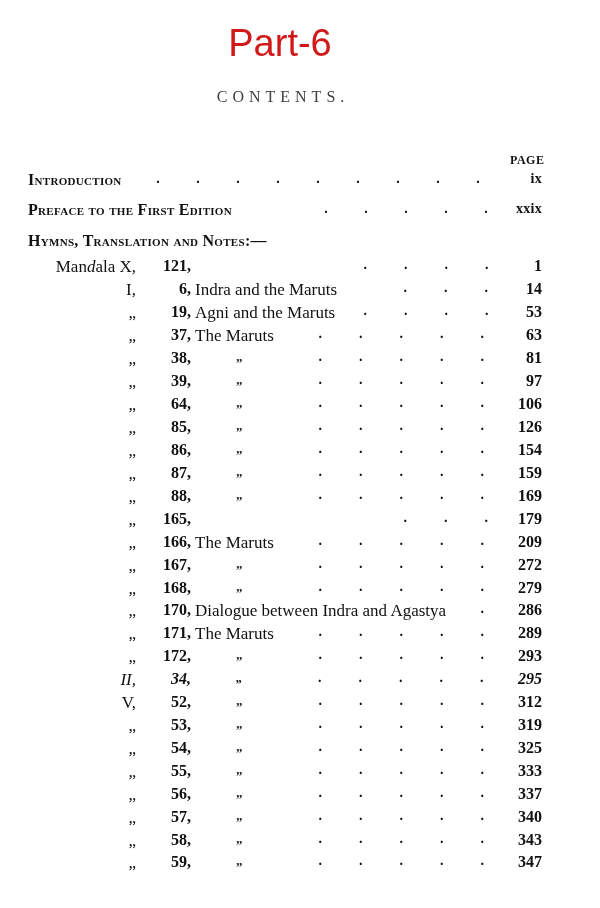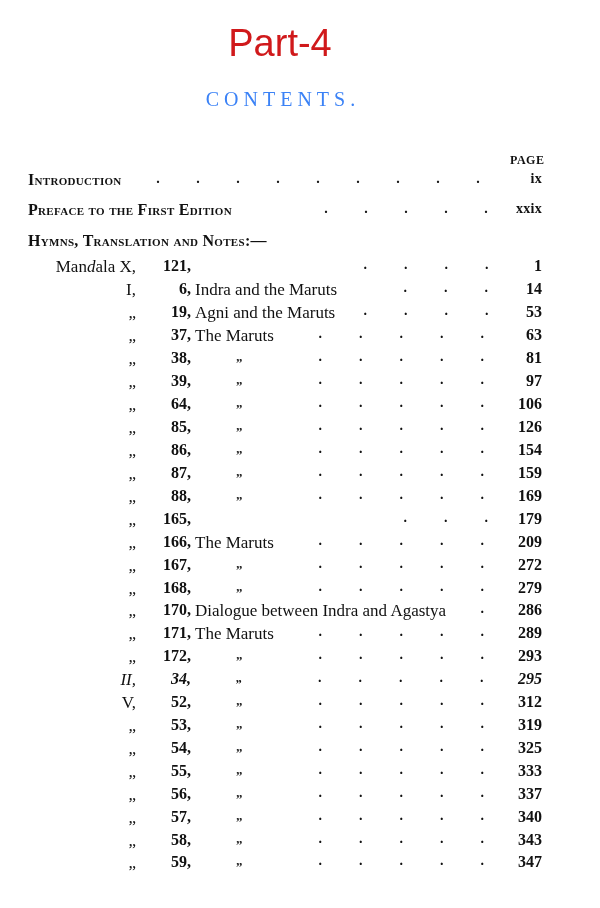--- a/index.html
+++ b/index.html
@@ -26,23 +26,23 @@
       color: #d0191b;
       letter-spacing: 0px;
     }
     .contents-title {
       position: absolute;
       top: 88px;
       left: 0;
       width: 566px;
       text-align: center;
       font-family: "Liberation Serif", "DejaVu Serif", serif;
-      font-size: 20px;
+      font-size: 16px;
       letter-spacing: 5px;
-      color: #3b82f6;
+      color: #404040;
     }
     .page-head {
       position: absolute;
       top: 153px;
       left: 510px;
       width: 32px;
       text-align: right;
       font-size: 12px;
       font-weight: bold;
       letter-spacing: 0.5px;
@@ -138,21 +138,21 @@
     .hymn-dots span {
       display: inline-block;
       width: 40.5px;
       text-align: center;
     }
     .italic { font-style: italic; }
   </style>
 </head>
 <body>
 
-<div class="part-label">Part-4</div>
+<div class="part-label">Part-6</div>
 <div class="contents-title">CONTENTS.</div>
 
 <div class="page-head">PAGE</div>
 
 <div class="sc-row" style="top:171px;">
   <span class="label">Introduction</span>
   <span class="dots" style="left:110px;">
     <span>.</span><span>.</span><span>.</span><span>.</span><span>.</span><span>.</span><span>.</span><span>.</span><span>.</span>
   </span>
   <span class="pg">ix</span>

